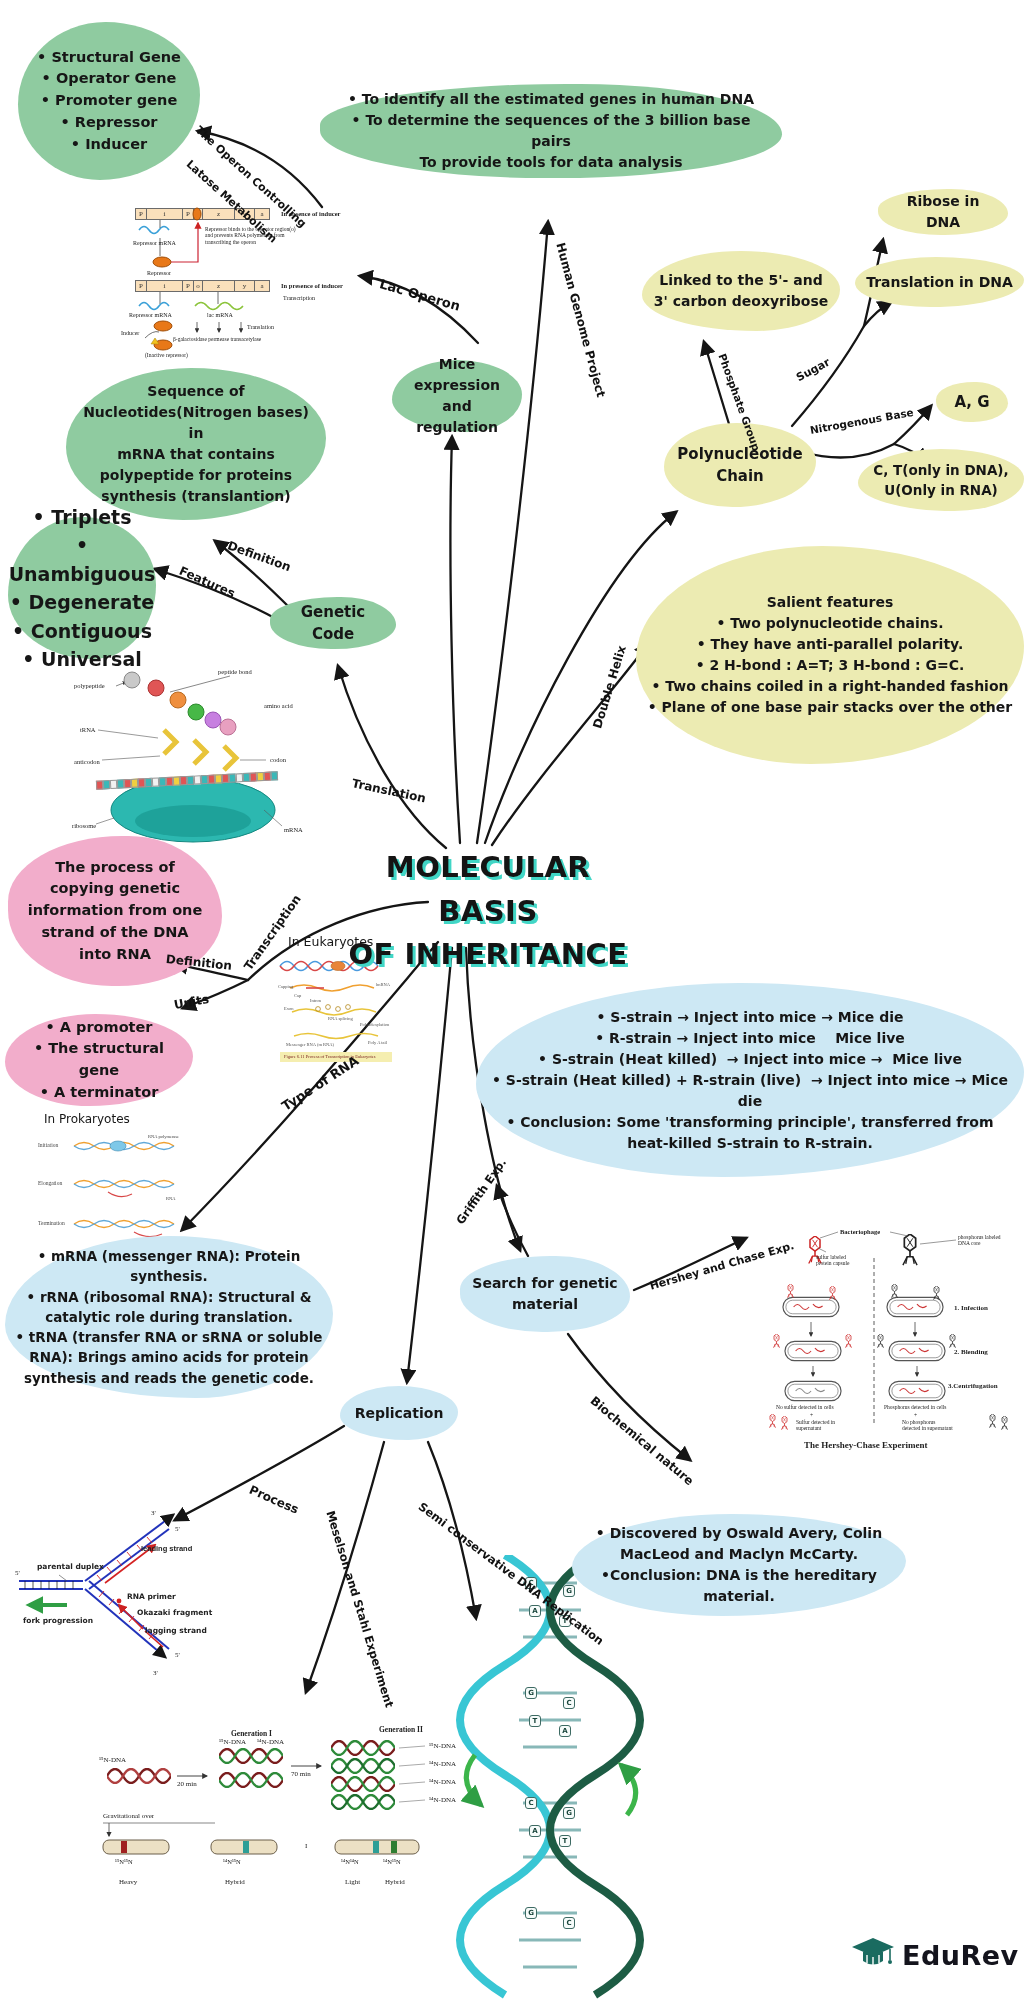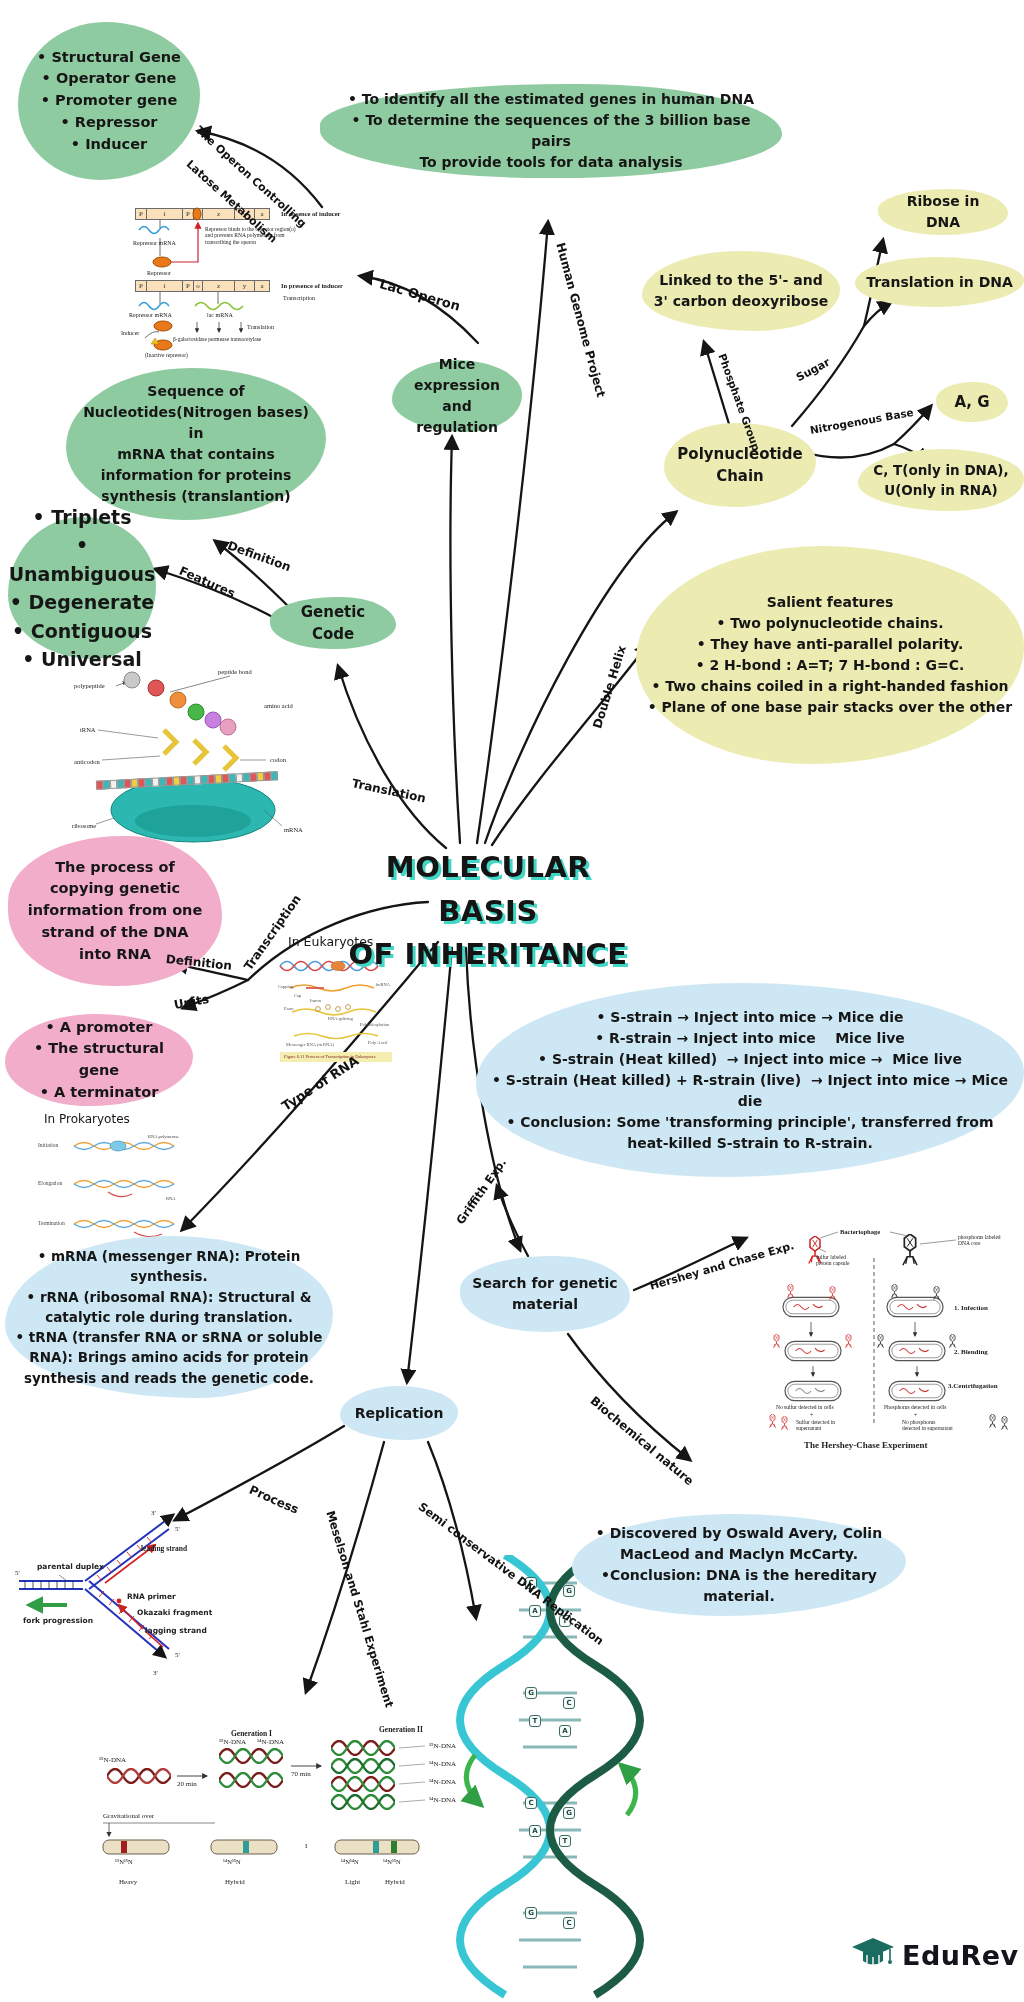--- a/index.html
+++ b/index.html
@@ -124,41 +124,41 @@
 • Repressor
 • Inducer</div>
 <div class="blob green r2" style="left:320px;top:84px;width:462px;height:94px;font-size:14px">• To identify all the estimated genes in human DNA
 • To determine the sequences of the 3 billion base pairs
 To provide tools for data analysis</div>
 <div class="blob green r3" style="left:392px;top:360px;width:130px;height:72px;font-size:14px">Mice expression
 and regulation</div>
 <div class="blob green r1" style="left:66px;top:368px;width:260px;height:152px;font-size:14px">Sequence of
 Nucleotides(Nitrogen bases) in
 mRNA that contains
-information for proteins
+polypeptide for proteins
 synthesis (translantion)</div>
 <div class="blob green r2" style="left:270px;top:597px;width:126px;height:52px;font-size:15px">Genetic Code</div>
 <div class="blob green r3" style="left:8px;top:517px;width:148px;height:142px;font-size:19px">• Triplets
 • Unambiguous
 • Degenerate
 • Contiguous
 • Universal</div>
 <div class="blob yellow r2" style="left:878px;top:189px;width:130px;height:46px;font-size:14px">Ribose in DNA</div>
 <div class="blob yellow r1" style="left:855px;top:257px;width:169px;height:50px;font-size:14px">Translation in DNA</div>
 <div class="blob yellow r3" style="left:642px;top:251px;width:198px;height:80px;font-size:14px">Linked to the 5'- and
 3' carbon deoxyribose</div>
 <div class="blob yellow r1" style="left:664px;top:423px;width:152px;height:84px;font-size:15px">Polynucleotide
 Chain</div>
 <div class="blob yellow r2" style="left:936px;top:382px;width:72px;height:40px;font-size:15px">A, G</div>
 <div class="blob yellow r3" style="left:858px;top:449px;width:166px;height:62px;font-size:13.5px">C, T(only in DNA),
 U(Only in RNA)</div>
 <div class="blob yellow r1" style="left:636px;top:546px;width:388px;height:218px;font-size:14px">Salient features
 • Two polynucleotide chains.
 • They have anti-parallel polarity.
-• 2 H-bond : A=T; 7 H-bond : G=C.
+• 2 H-bond : A=T; 3 H-bond : G=C.
 • Two chains coiled in a right-handed fashion
 • Plane of one base pair stacks over the other</div>
 <div class="blob pink r2" style="left:8px;top:836px;width:214px;height:150px;font-size:14.5px">The process of
 copying genetic
 information from one
 strand of the DNA
 into RNA</div>
 <div class="blob pink r1" style="left:5px;top:1014px;width:188px;height:92px;font-size:14.5px">• A promoter
 • The structural gene
 • A terminator</div>
@@ -455,21 +455,21 @@
     </g>
     <line x1="90" y1="78" x2="140" y2="40" stroke="#D42222" stroke-width="1.6" marker-end="url(#ahr)"></line>
     <line x1="128" y1="124" x2="104" y2="100" stroke="#D42222" stroke-width="1.6" marker-end="url(#ahr)"></line>
     <line x1="148" y1="142" x2="130" y2="126" stroke="#D42222" stroke-width="1.6"></line>
     <circle cx="104" cy="96" r="2.4" fill="#D42222"></circle>
     <line x1="52" y1="100" x2="14" y2="100" stroke="#2F9E44" stroke-width="4" marker-end="url(#ahg)"></line>
     <line x1="44" y1="70" x2="52" y2="76" stroke="#444" stroke-width="0.6"></line>
   </svg>
   <div class="lbl" style="left:136px;top:4px">3'</div>
   <div class="lbl" style="left:160px;top:20px">5'</div>
-  <div class="lbl bold" style="left:126px;top:40px;font-family:Liberation Serif, serif;font-size:7.5px">leading strand</div>
+  <div class="lbl bold" style="left:126px;top:40px;font-family:Liberation Sans, sans-serif;font-size:7.5px">leading strand</div>
   <div class="lbl" style="left:0px;top:64px">5'</div>
   <div class="lbl bold" style="left:22px;top:58px;font-family:'DejaVu Sans',sans-serif;font-size:7.5px">parental duplex</div>
   <div class="lbl bold" style="left:112px;top:88px;font-family:'DejaVu Sans',sans-serif;font-size:7.5px">RNA primer</div>
   <div class="lbl bold" style="left:122px;top:104px;font-family:'DejaVu Sans',sans-serif;font-size:7.5px">Okazaki fragment</div>
   <div class="lbl bold" style="left:8px;top:112px;font-family:'DejaVu Sans',sans-serif;font-size:7.5px">fork progression</div>
   <div class="lbl bold" style="left:130px;top:122px;font-family:'DejaVu Sans',sans-serif;font-size:7.5px">lagging strand</div>
   <div class="lbl" style="left:160px;top:146px">5'</div>
   <div class="lbl" style="left:138px;top:164px">3'</div>
 </div>
 

